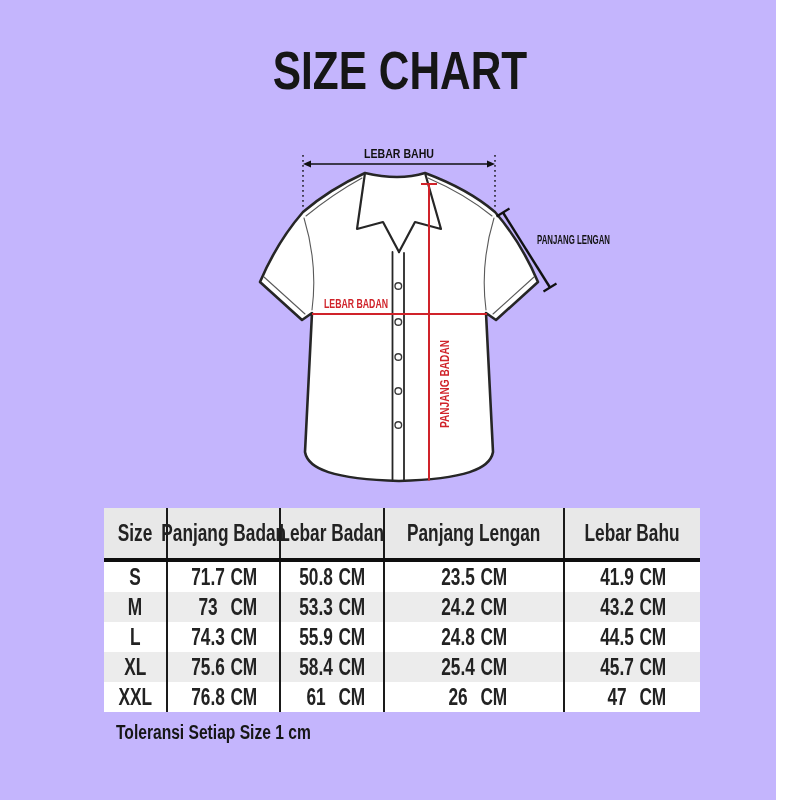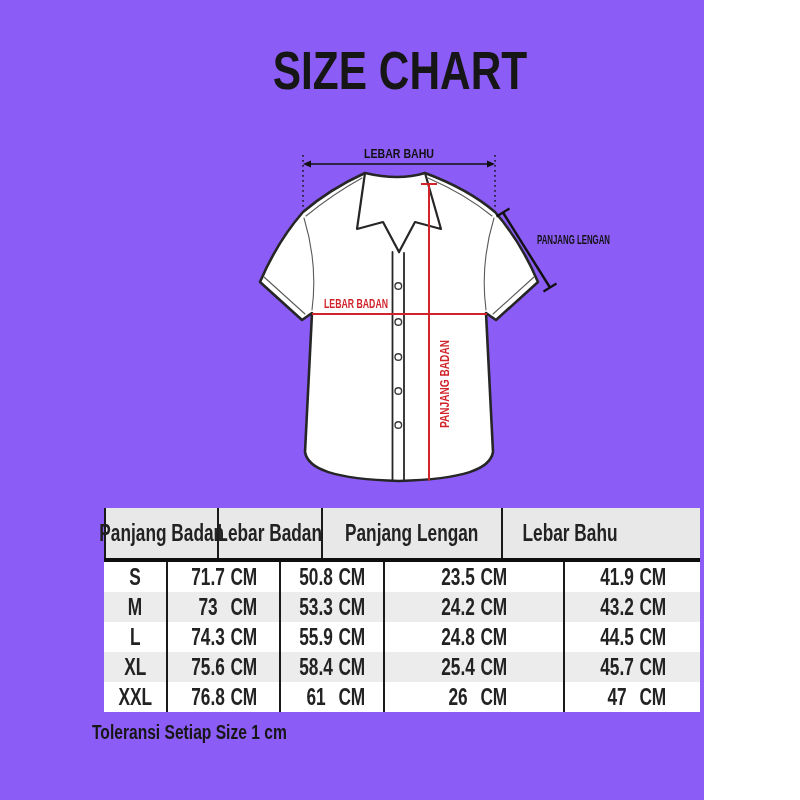--- a/index.html
+++ b/index.html
@@ -1,18 +1,18 @@
 <!DOCTYPE html>
 <html><head>
 <meta charset="utf-8">
 <title>SIZE CHART</title>
 <style>
   html,body { margin:0; padding:0; background:#ffffff; }
   .canvas {
-    position:relative; width:704px; height:800px; background:#8b5cf6;
+    position:relative; width:776px; height:800px; background:#c4b5fd;
     font-family:"Liberation Sans", sans-serif; overflow:hidden; color:#1e1e1e;
   }
   
   .title {
     position:absolute; top:44px; left:0; width:800px; text-align:center;
     font-size:53px; line-height:1; font-weight:bold; color:#161616;
   }
   .subtitle {
     position:absolute; top:93px; left:0; width:800px; text-align:center;
     font-size:30px; line-height:1; font-weight:bold; color:#161616;
@@ -37,21 +37,21 @@
     display:flex; align-items:center; justify-content:center;
     box-sizing:border-box; font-weight:bold; font-size:24px; color:#222222;
   }
   .cell.sep { border-left:2px solid #1a1a1a; }
   .c0 { width:62px; } .c1 { width:113px; } .c2 { width:104px; } .c3 { width:180px; } .c4 { width:137px; }
   .measure { display:inline-flex; align-items:baseline; }
   .measure .num  { display:inline-block; width:50px; text-align:center; }
   .measure .unit { display:inline-block; margin-left:6px; }
 
   .footer-note {
-    position:absolute; left:92px; top:721px;
+    position:absolute; left:116px; top:721px;
     font-size:20px; line-height:1.1; font-weight:bold; color:#161616;
   }
 </style>
 </head>
 <body>
 
 <div class="canvas">
 
   <div class="title">
     <span class="cnd">SIZE CHART</span>
@@ -107,20 +107,23 @@
       <line x1="429" y1="184" x2="429" y2="480.5" stroke="#d0232a" stroke-width="2"></line>
       <line x1="421" y1="184" x2="437" y2="184" stroke="#d0232a" stroke-width="2"></line>
       <line x1="312" y1="314" x2="487" y2="314" stroke="#d0232a" stroke-width="2"></line>
       <text x="356" y="308" text-anchor="middle" font-size="12.5" fill="#d0232a" textLength="64" lengthAdjust="spacingAndGlyphs">LEBAR BADAN</text>
       <text x="449" y="384" text-anchor="middle" font-size="12.5" fill="#d0232a" textLength="88" lengthAdjust="spacingAndGlyphs" transform="rotate(-90 449 384)">PANJANG BADAN</text>
     </g>
   </svg>
 
   <div class="size-table">
     <div class="trow thead">
+      <div class="cell c0">
+          <span class="cnd3">Size</span>
+        </div>
       <div class="cell c1 sep">
           <span class="cnd3">Panjang Badan</span>
         </div>
       <div class="cell c2 sep">
           <span class="cnd3">Lebar Badan</span>
         </div>
       <div class="cell c3 sep">
           <span class="cnd3">Panjang Lengan</span>
         </div>
       <div class="cell c4 sep">

